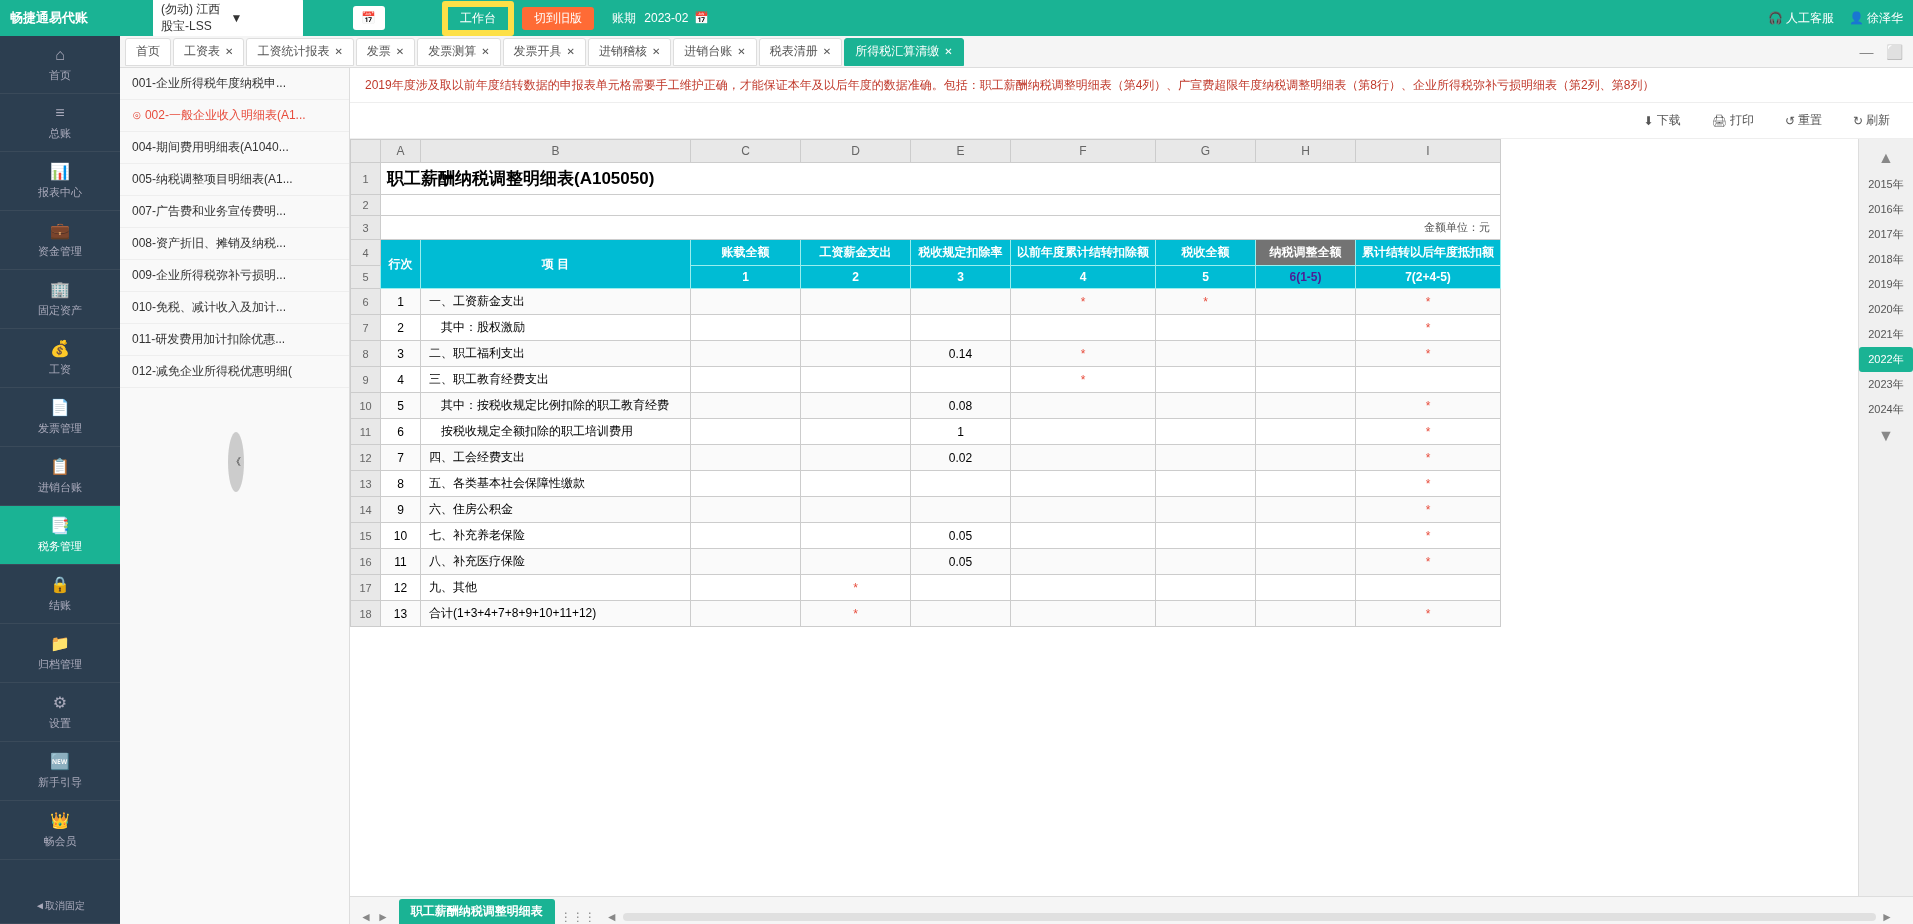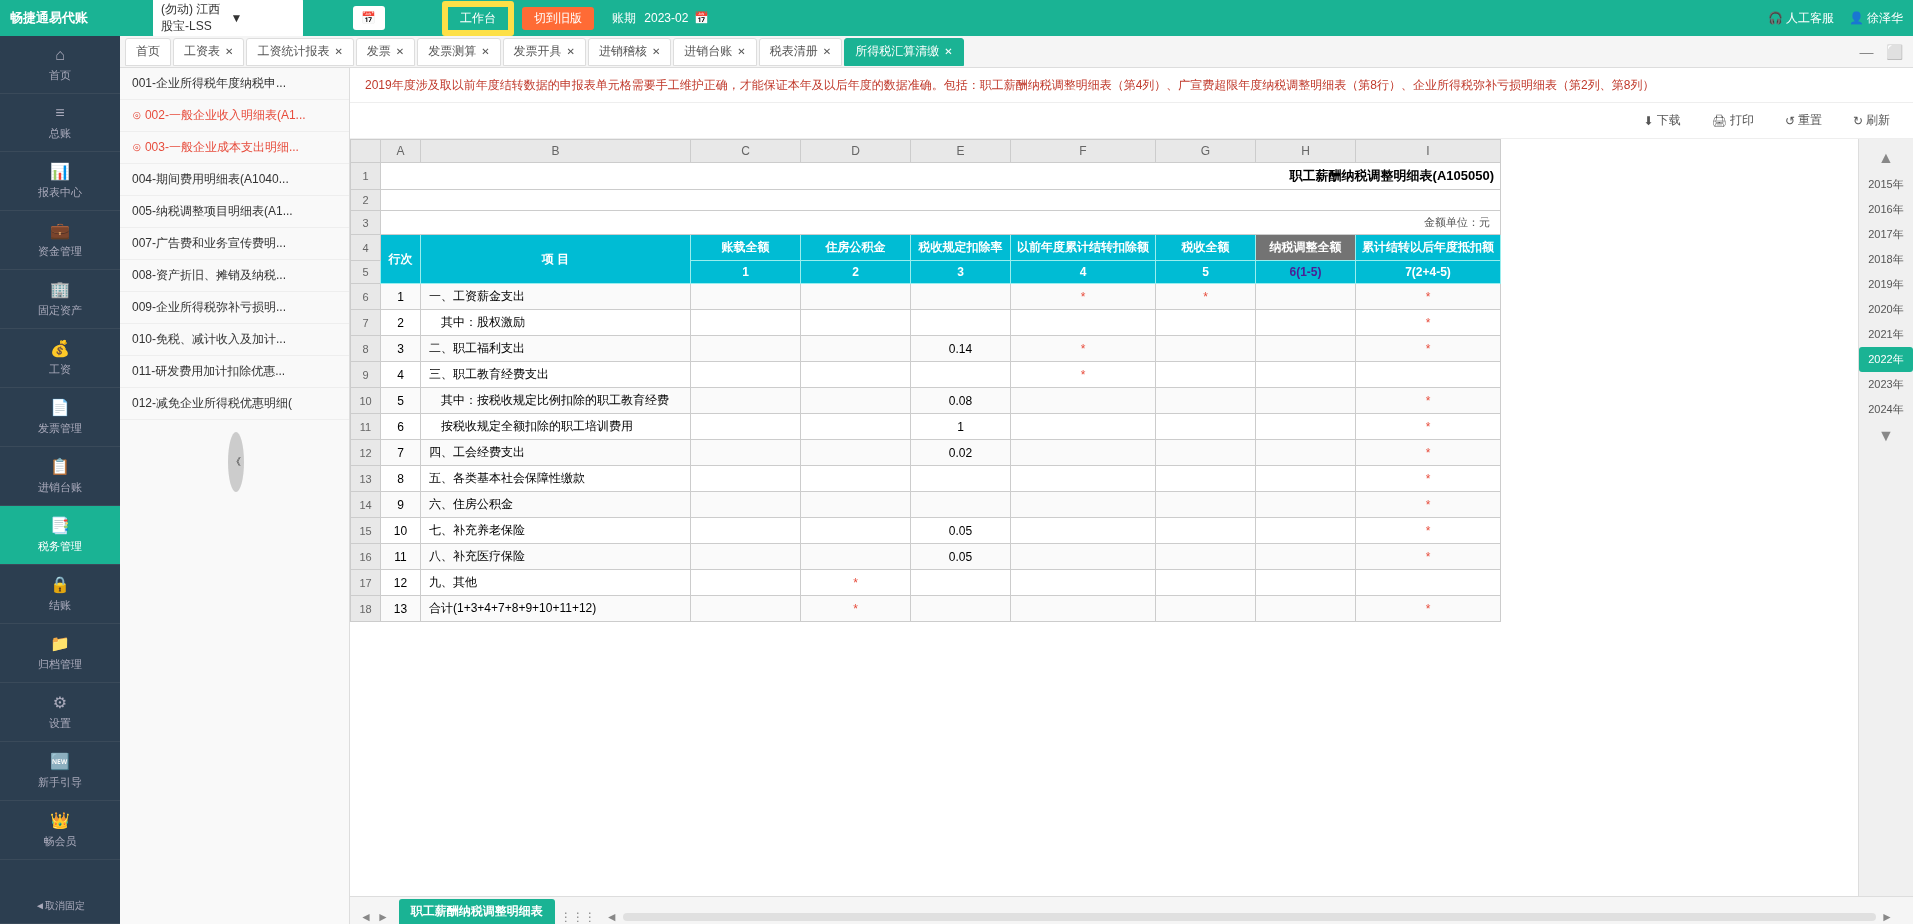--- a/index.html
+++ b/index.html
@@ -229,21 +229,20 @@
           <button class="tab-bar-btn">—</button>
           <button class="tab-bar-btn">⬜</button>
         </div>
       </div>
 
       <div class="page-content">
 
         <div class="form-list-panel">
           <div class="form-list-item">001-企业所得税年度纳税申...</div>
           <div class="form-list-item error">002-一般企业收入明细表(A1...</div>
-          <div class="form-list-item error">003-一般企业成本支出明细...</div>
           <div class="form-list-item">004-期间费用明细表(A1040...</div>
           <div class="form-list-item">005-纳税调整项目明细表(A1...</div>
           <div class="form-list-item">007-广告费和业务宣传费明...</div>
           <div class="form-list-item">008-资产折旧、摊销及纳税...</div>
           <div class="form-list-item">009-企业所得税弥补亏损明...</div>
           <div class="form-list-item">010-免税、减计收入及加计...</div>
           <div class="form-list-item">011-研发费用加计扣除优惠...</div>
           <div class="form-list-item">012-减免企业所得税优惠明细(</div>
 
           <div style="position:absolute;left:228px;top:50%;transform:translateY(-50%);background:#ccc;border-radius:50%;width:16px;height:60px;display:flex;align-items:center;justify-content:center;cursor:pointer;z-index:10;font-size:10px;">《</div>
@@ -301,39 +300,39 @@
                     <th style="background:#e8e8e8;color:#666;border:1px solid #ccc;font-weight:normal;text-align:center;">F</th>
                     <th style="background:#e8e8e8;color:#666;border:1px solid #ccc;font-weight:normal;text-align:center;">G</th>
                     <th style="background:#e8e8e8;color:#666;border:1px solid #ccc;font-weight:normal;text-align:center;">H</th>
                     <th style="background:#e8e8e8;color:#666;border:1px solid #ccc;font-weight:normal;text-align:center;">I</th>
                   </tr>
                 </thead>
                 <tbody>
 
                   <tr>
                     <td class="row-num-cell">1</td>
-                    <td colspan="9" style="background:#fff;text-align:right;font-size:13px;font-weight:bold;border:1px solid #ccc;">职工薪酬纳税调整明细表(A105050)</td>
+                    <td colspan="9" style="background:#fff;text-align:left;font-size:17px;font-weight:bold;border:1px solid #ccc;">职工薪酬纳税调整明细表(A105050)</td>
                   </tr>
 
                   <tr>
                     <td class="row-num-cell">2</td>
                     <td colspan="9" style="background:#fff;border:1px solid #ccc;"></td>
                   </tr>
 
                   <tr>
                     <td class="row-num-cell">3</td>
                     <td colspan="9" style="background:#fff;text-align:right;font-size:11px;color:#555;border:1px solid #ccc;padding-right:10px;">金额单位：元</td>
                   </tr>
 
                   <tr>
                     <td class="row-num-cell">4</td>
                     <th rowspan="2" style="background:#00bcd4;color:white;border:1px solid #9ee;text-align:center;vertical-align:middle;">行次</th>
                     <th rowspan="2" style="background:#00bcd4;color:white;border:1px solid #9ee;text-align:center;vertical-align:middle;">项 目</th>
                     <th style="background:#00bcd4;color:white;border:1px solid #9ee;text-align:center;">账载全额</th>
-                    <th style="background:#00bcd4;color:white;border:1px solid #9ee;text-align:center;">住房公积金</th>
+                    <th style="background:#00bcd4;color:white;border:1px solid #9ee;text-align:center;">工资薪金支出</th>
                     <th style="background:#00bcd4;color:white;border:1px solid #9ee;text-align:center;">税收规定扣除率</th>
                     <th style="background:#00bcd4;color:white;border:1px solid #9ee;text-align:center;">以前年度累计结转扣除额</th>
                     <th style="background:#00bcd4;color:white;border:1px solid #9ee;text-align:center;">税收全额</th>
                     <th style="background:#737373;color:white;border:1px solid #9ee;text-align:center;">纳税调整全额</th>
                     <th style="background:#00bcd4;color:white;border:1px solid #9ee;text-align:center;">累计结转以后年度抵扣额</th>
                   </tr>
 
                   <tr>
                     <td class="row-num-cell">5</td>
                     <th style="background:#00bcd4;color:white;border:1px solid #9ee;text-align:center;">1</th>

